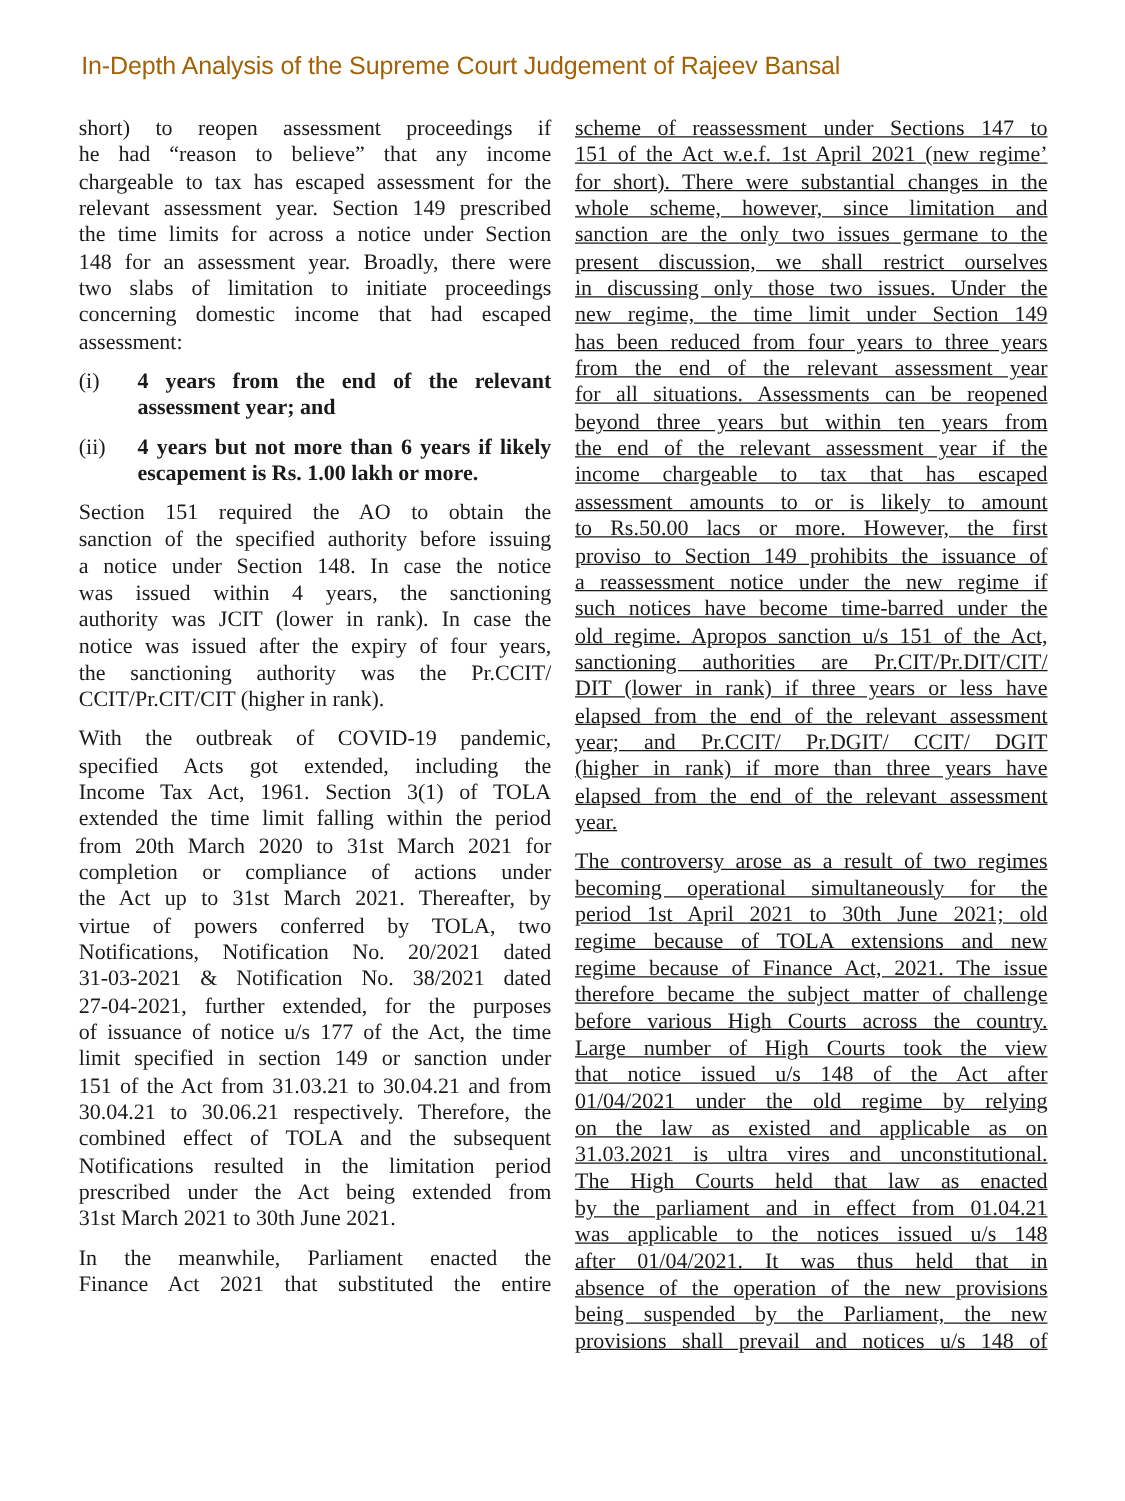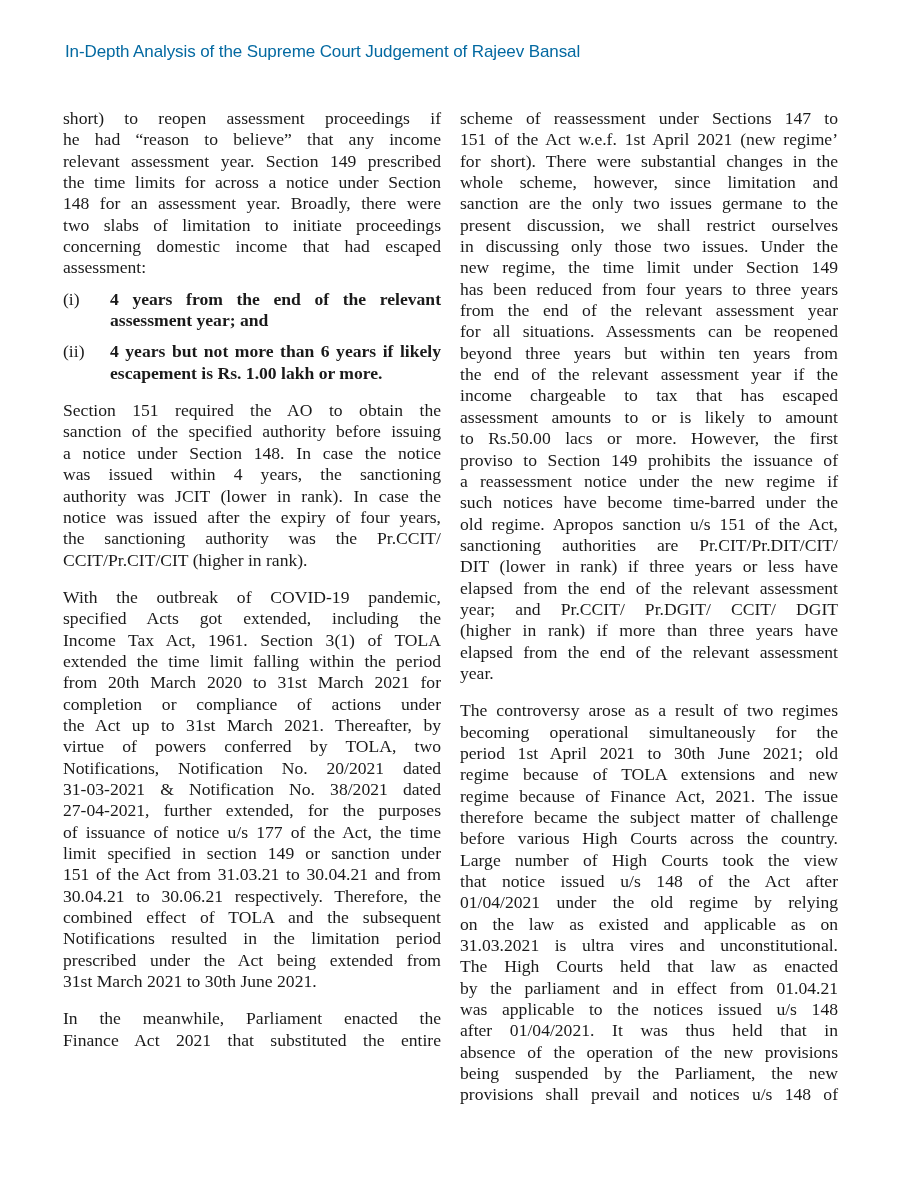--- a/index.html
+++ b/index.html
@@ -1,47 +1,48 @@
 <!DOCTYPE html>
 <html><head>
 <meta charset="utf-8">
 <style>
   html, body { margin: 0; padding: 0; background: #ffffff; }
   body { width: 900px; height: 1201px; position: relative; overflow: hidden; }
   .running-header {
     position: absolute; left: 65px; top: 42px;
     font-family: "Liberation Sans", sans-serif;
-    font-size: 17px; color: #0369a1; letter-spacing: -0.1px;
+    font-size: 20px; color: #a16207; letter-spacing: -0.1px;
   }
   .col {
     position: absolute; top: 92px; width: 378px;
     font-family: "Liberation Serif", serif;
     font-size: 17.6px; line-height: 21.35px; color: #1a1a1a;
   }
   .col.left { left: 63px; }
-  .col.right { left: 460px; }
-  .para { margin: 16px 0 10px 0; }
+  .col.right { left: 460px; text-decoration: underline; }
+  .para { margin: 0 0 10px 0; }
   .line {
     display: block; text-align: justify; text-align-last: justify;
     white-space: nowrap; height: 21.35px; overflow: visible;
   }
   .line.last { text-align-last: left; }
   .list-item { display: flex; margin: 0 0 10px 0; }
   .list-marker { width: 47px; flex: 0 0 47px; }
   .list-body { flex: 1; font-weight: bold; }
 </style>
 </head>
 <body>
 
 <div class="running-header">In-Depth Analysis of the Supreme Court Judgement of Rajeev Bansal</div>
 
 <div class="col left">
   <div class="para">
       <span class="line">short) to reopen assessment proceedings if</span>
       <span class="line">he had “reason to believe” that any income</span>
+      <span class="line">chargeable to tax has escaped assessment for the</span>
       <span class="line">relevant assessment year. Section 149 prescribed</span>
       <span class="line">the time limits for across a notice under Section</span>
       <span class="line">148 for an assessment year. Broadly, there were</span>
       <span class="line">two slabs of limitation to initiate proceedings</span>
       <span class="line">concerning domestic income that had escaped</span>
       <span class="line last">assessment:</span>
     </div>
   <div>
     <div class="list-item">
       <span class="list-marker">(i)</span>

